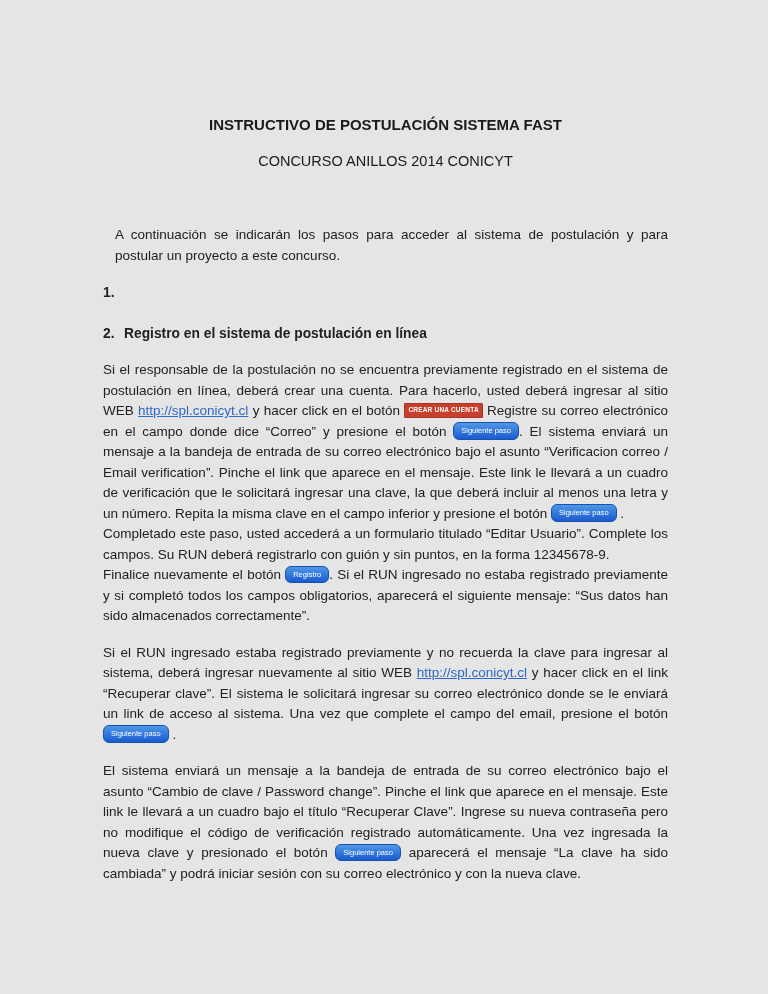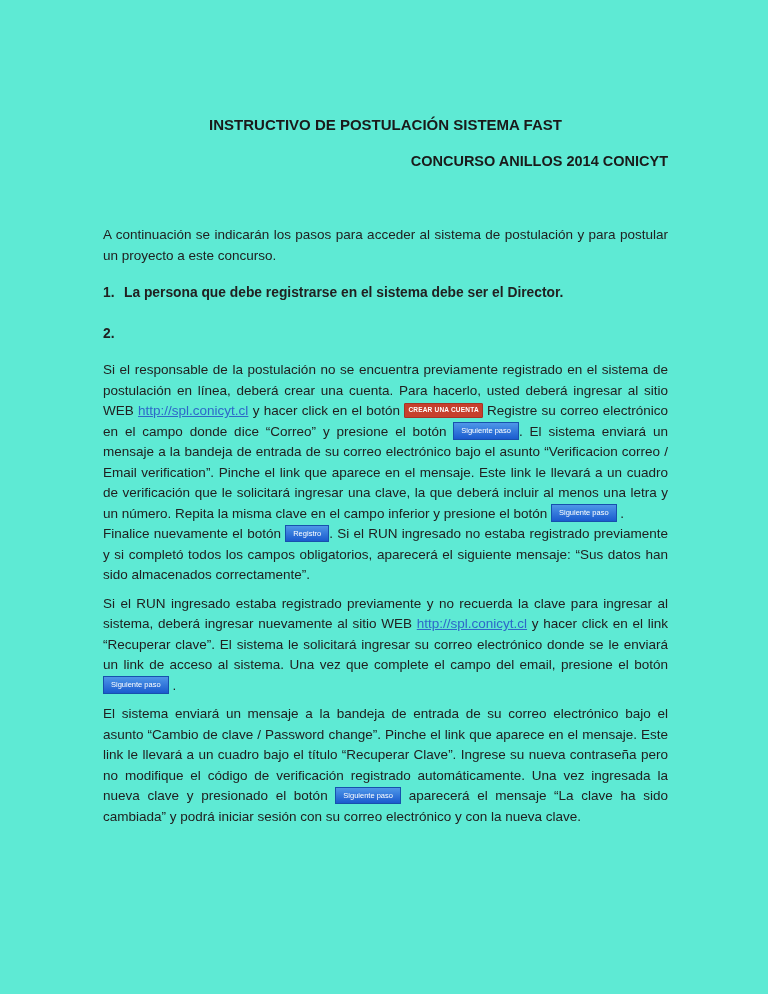--- a/index.html
+++ b/index.html
@@ -12,62 +12,62 @@
     height: 994px;
     overflow: hidden;
     font-family: "Liberation Sans", sans-serif;
     color: var(--text, #212121);
   }
   .page {
     box-sizing: border-box;
     width: 768px;
     height: 994px;
     padding: 116px 100px 0 103px;
-    background: #5eead4;
+    background: #e5e5e5;
   }
   .doc-title {
     margin: 0;
     font-size: 15px;
     font-weight: bold;
     text-align: center;
     color: #1a1a1a;
   }
   .doc-subtitle {
     margin: 20px 0 0 0;
     font-size: 14.5px;
-    font-weight: bold;
-    text-align: right;
+    font-weight: normal;
+    text-align: center;
     color: #1a1a1a;
   }
   .body-text {
     font-size: 13.5px;
     line-height: 20.5px;
     text-align: justify;
   }
   .intro {
-    margin: 56px 0 0 0;
+    margin: 56px 0 0 12px;
   }
   .numbered-item {
     display: flex;
     margin: 17px 0 0 0;
     font-weight: bold;
     font-size: 13.8px;
     line-height: 20.5px;
   }
   .numbered-item + .numbered-item {
     margin-top: 20px;
   }
   .numbered-item .num {
     flex: 0 0 21px;
   }
   .section {
     margin-top: 16px;
   }
   .section + .section {
-    margin-top: 8px;
+    margin-top: 16px;
   }
   .section p {
     margin: 0;
   }
   .doclink {
     color: var(--link-blue, #2E68C8);
   }
   .btn {
     display: inline-block;
     color: #ffffff;
@@ -82,46 +82,47 @@
     border: 1px solid #a93226;
     border-radius: 1px;
     font-size: 6.5px;
     font-weight: bold;
     padding: 3px 3px;
     letter-spacing: 0.2px;
   }
   .btn-blue {
     background: linear-gradient(var(--button-blue-top, #4E97E8), var(--button-blue-bottom, #1A5BCE));
     border: 1px solid #1750ad;
-    border-radius: 0;
+    border-radius: 6px;
     font-size: 7.5px;
     padding: 4px 7px;
   }
 </style>
 </head>
 <body>
 
 <div class="page">
 
   <h1 class="doc-title">INSTRUCTIVO DE POSTULACIÓN SISTEMA FAST</h1>
   <h2 class="doc-subtitle">CONCURSO ANILLOS 2014 CONICYT</h2>
 
   <p class="body-text intro">A continuación se indicarán los pasos para acceder al sistema de postulación y para postular un proyecto a este concurso.</p>
 
   <div class="numbered-item">
     <span class="num">1.</span>
-    <span>La persona que debe registrarse en el sistema debe ser el Director.</span>
   </div>
 
   <div class="numbered-item">
     <span class="num">2.</span>
+    <span>Registro en el sistema de postulación en línea</span>
   </div>
 
   <div class="section">
     <p class="body-text"><span>Si el responsable de la postulación no se encuentra previamente registrado en el sistema de postulación en línea, deberá crear una cuenta. Para hacerlo, usted deberá ingresar al sitio WEB </span><a href="#" class="doclink">http://spl.conicyt.cl</a><span> y hacer click en el botón </span><span class="btn btn-red">CREAR UNA CUENTA</span><span> Registre su correo electrónico en el campo donde dice “Correo” y presione el botón </span><span class="btn btn-blue">Siguiente paso</span><span>. El sistema enviará un mensaje a la bandeja de entrada de su correo electrónico bajo el asunto “Verificacion correo / Email verification”. Pinche el link que aparece en el mensaje. Este link le llevará a un cuadro de verificación que le solicitará ingresar una clave, la que deberá incluir al menos una letra y un número. Repita la misma clave en el campo inferior y presione el botón </span><span class="btn btn-blue">Siguiente paso</span><span> .</span></p>
+    <p class="body-text"><span>Completado este paso, usted accederá a un formulario titulado “Editar Usuario”. Complete los campos. Su RUN deberá registrarlo con guión y sin puntos, en la forma 12345678-9.</span></p>
     <p class="body-text"><span>Finalice nuevamente el botón </span><span class="btn btn-blue">Registro</span><span>. Si el RUN ingresado no estaba registrado previamente y si completó todos los campos obligatorios, aparecerá el siguiente mensaje: “Sus datos han sido almacenados correctamente”.</span></p>
   </div>
 
   <div class="section">
     <p class="body-text"><span>Si el RUN ingresado estaba registrado previamente y no recuerda la clave para ingresar al sistema, deberá ingresar nuevamente al sitio WEB </span><a href="#" class="doclink">http://spl.conicyt.cl</a><span> y hacer click en el link “Recuperar clave”. El sistema le solicitará ingresar su correo electrónico donde se le enviará un link de acceso al sistema. Una vez que complete el campo del email, presione el botón </span><span class="btn btn-blue">Siguiente paso</span><span> .</span></p>
   </div>
 
   <div class="section">
     <p class="body-text"><span>El sistema enviará un mensaje a la bandeja de entrada de su correo electrónico bajo el asunto “Cambio de clave / Password change”. Pinche el link que aparece en el mensaje. Este link le llevará a un cuadro bajo el título “Recuperar Clave”. Ingrese su nueva contraseña pero no modifique el código de verificación registrado automáticamente. Una vez ingresada la nueva clave y presionado el botón </span><span class="btn btn-blue">Siguiente paso</span><span> aparecerá el mensaje “La clave ha sido cambiada” y podrá iniciar sesión con su correo electrónico y con la nueva clave.</span></p>
   </div>

